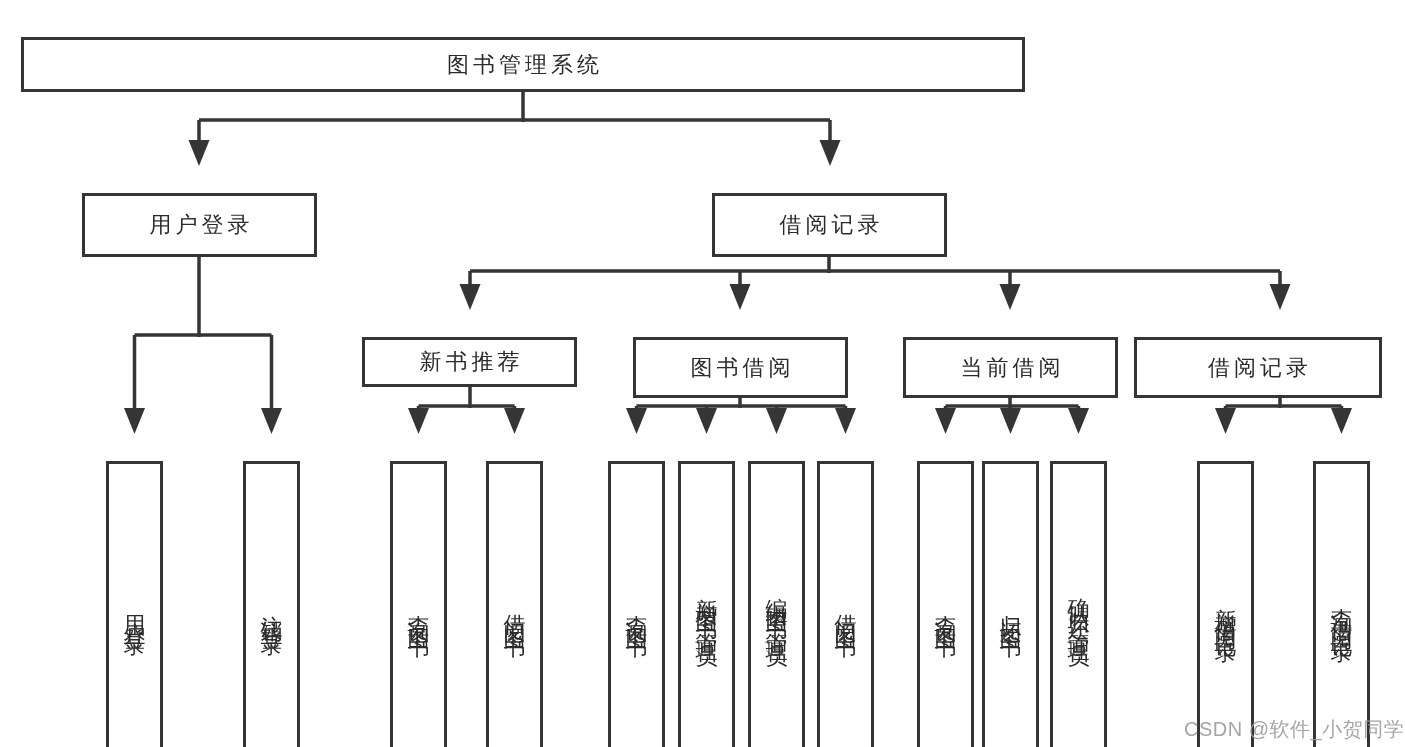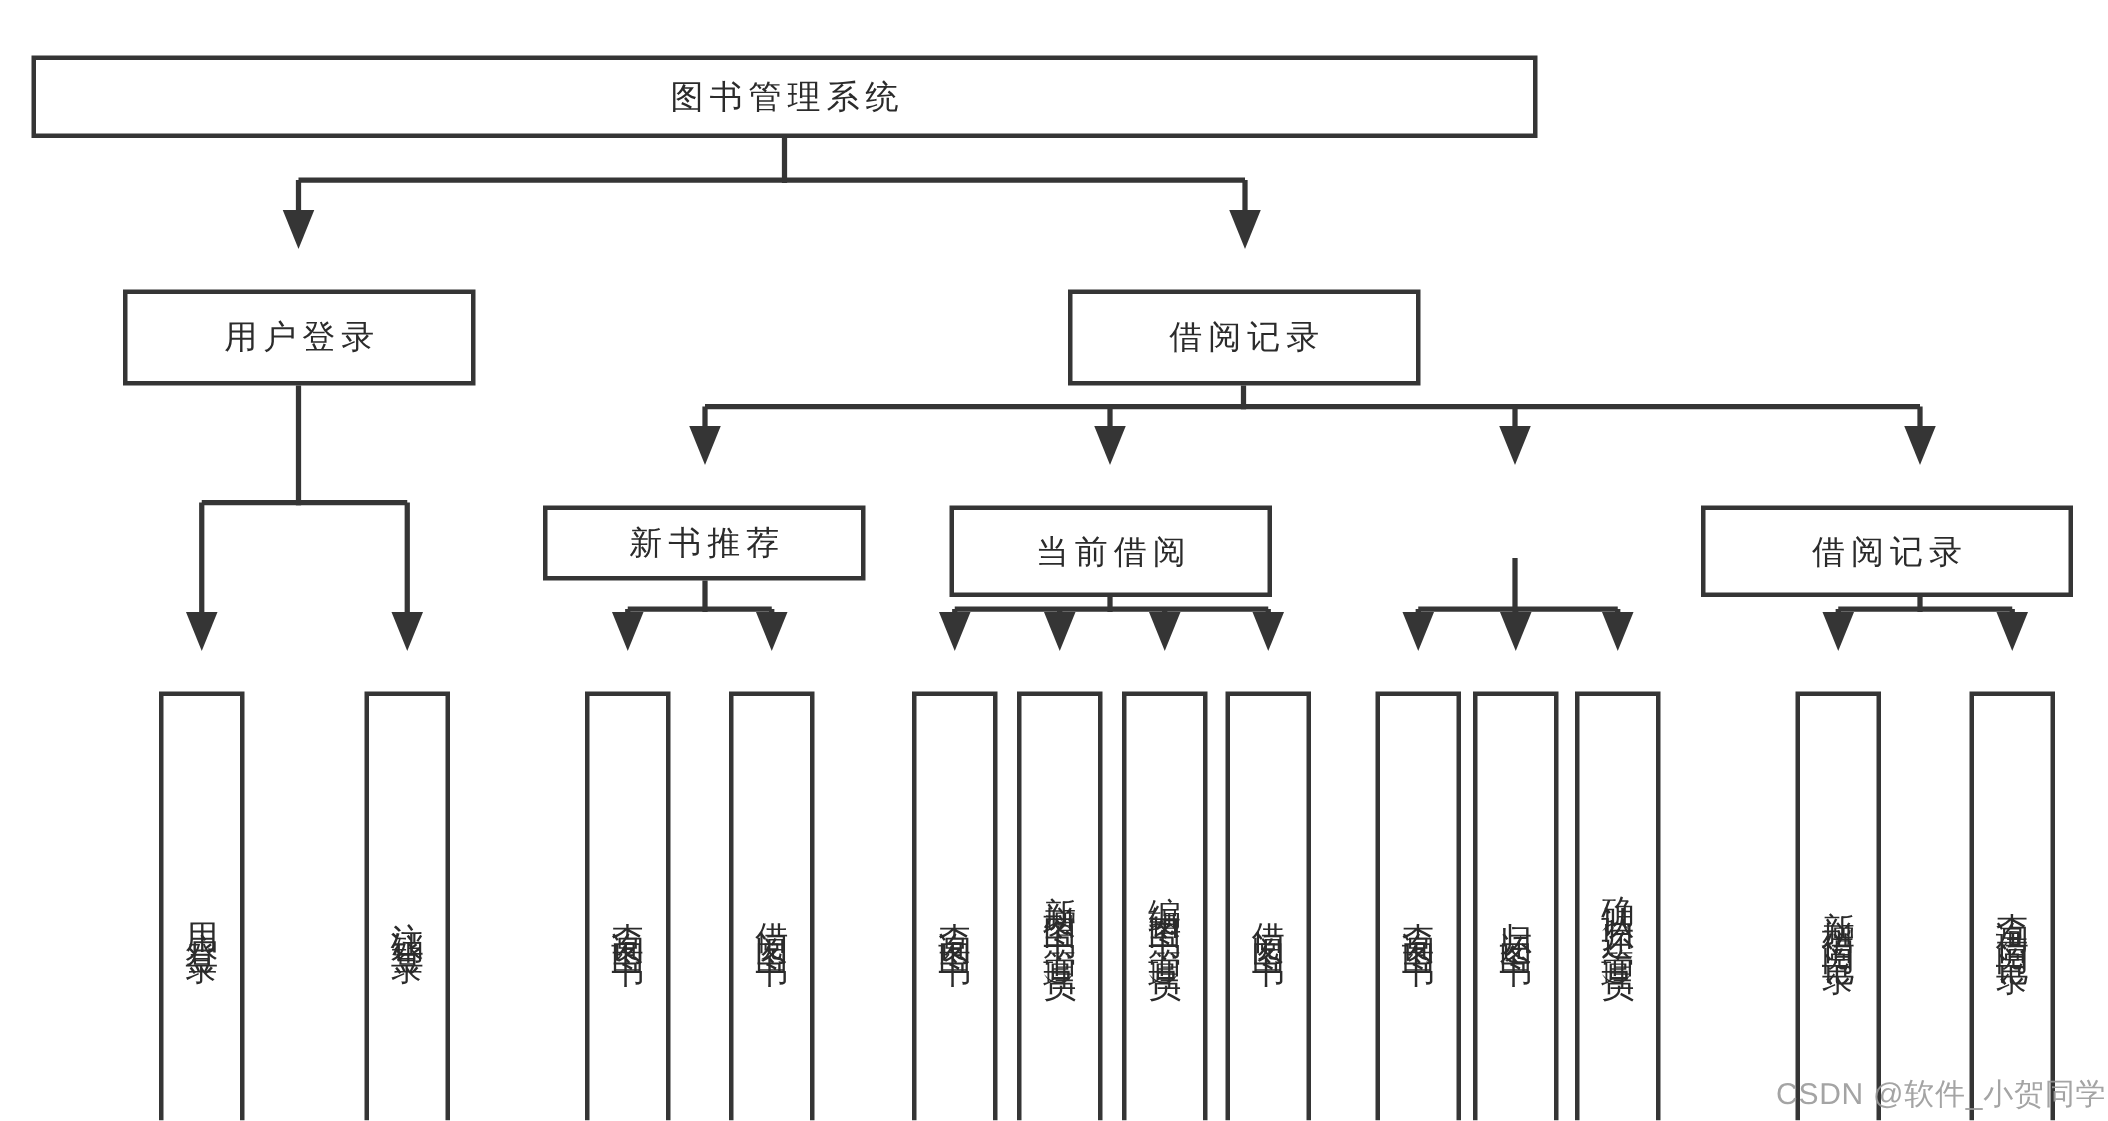--- a/index.html
+++ b/index.html
@@ -112,21 +112,22 @@
       <polygon points="1331,408 1352,408 1341.5,434"></polygon>
     </g>
   </svg>
 
   <div class="node" style="left:21px;top:13px;width:1004px;height:55px">图书管理系统</div>
 
   <div class="node" style="left:82px;top:169px;width:235px;height:64px">用户登录</div>
   <div class="node" style="left:712px;top:169px;width:235px;height:64px">借阅记录</div>
 
   <div class="node" style="left:362px;top:313px;width:215px;height:50px">新书推荐</div>
-  <div class="node" style="left:633px;top:313px;width:215px;height:61px">当前借阅</div>
+  <div class="node" style="left:633px;top:313px;width:215px;height:61px">图书借阅</div>
+  <div class="node" style="left:903px;top:313px;width:215px;height:61px">当前借阅</div>
   <div class="node" style="left:1134px;top:313px;width:248px;height:61px">借阅记录</div>
 
   <div class="node leaf" style="left:106px">
     <span class="vtext">用户登录</span>
   </div>
   <div class="node leaf" style="left:243px">
     <span class="vtext">注销登录</span>
   </div>
 
   <div class="node leaf" style="left:390px">

